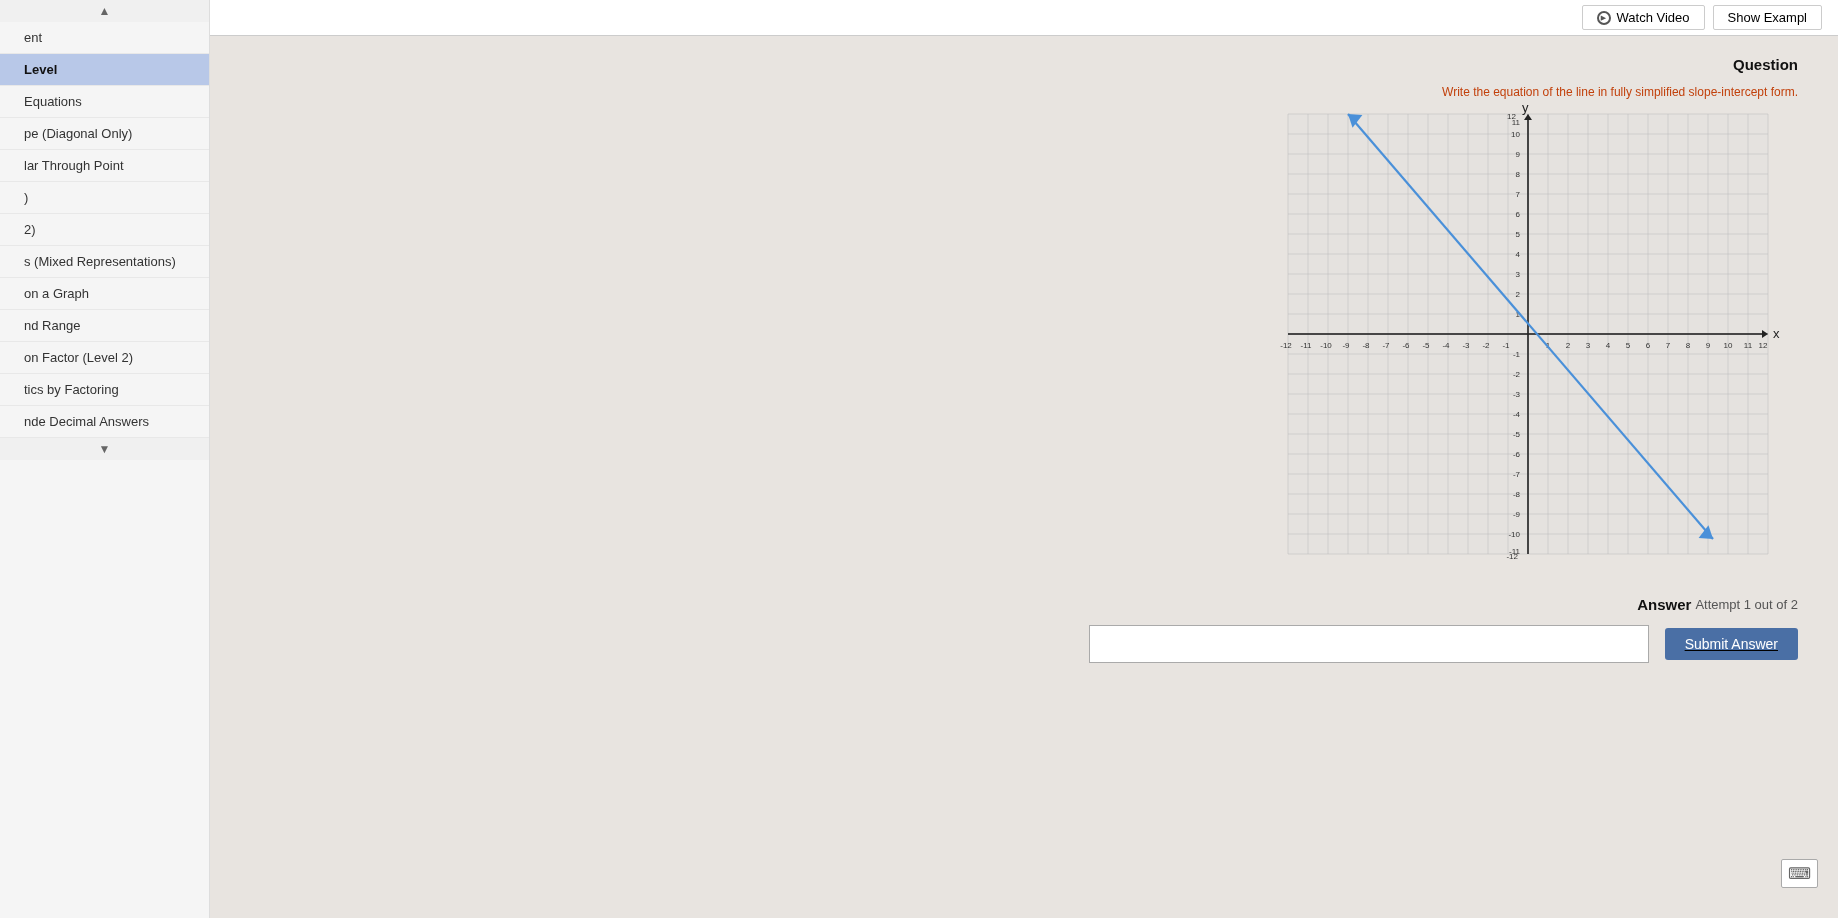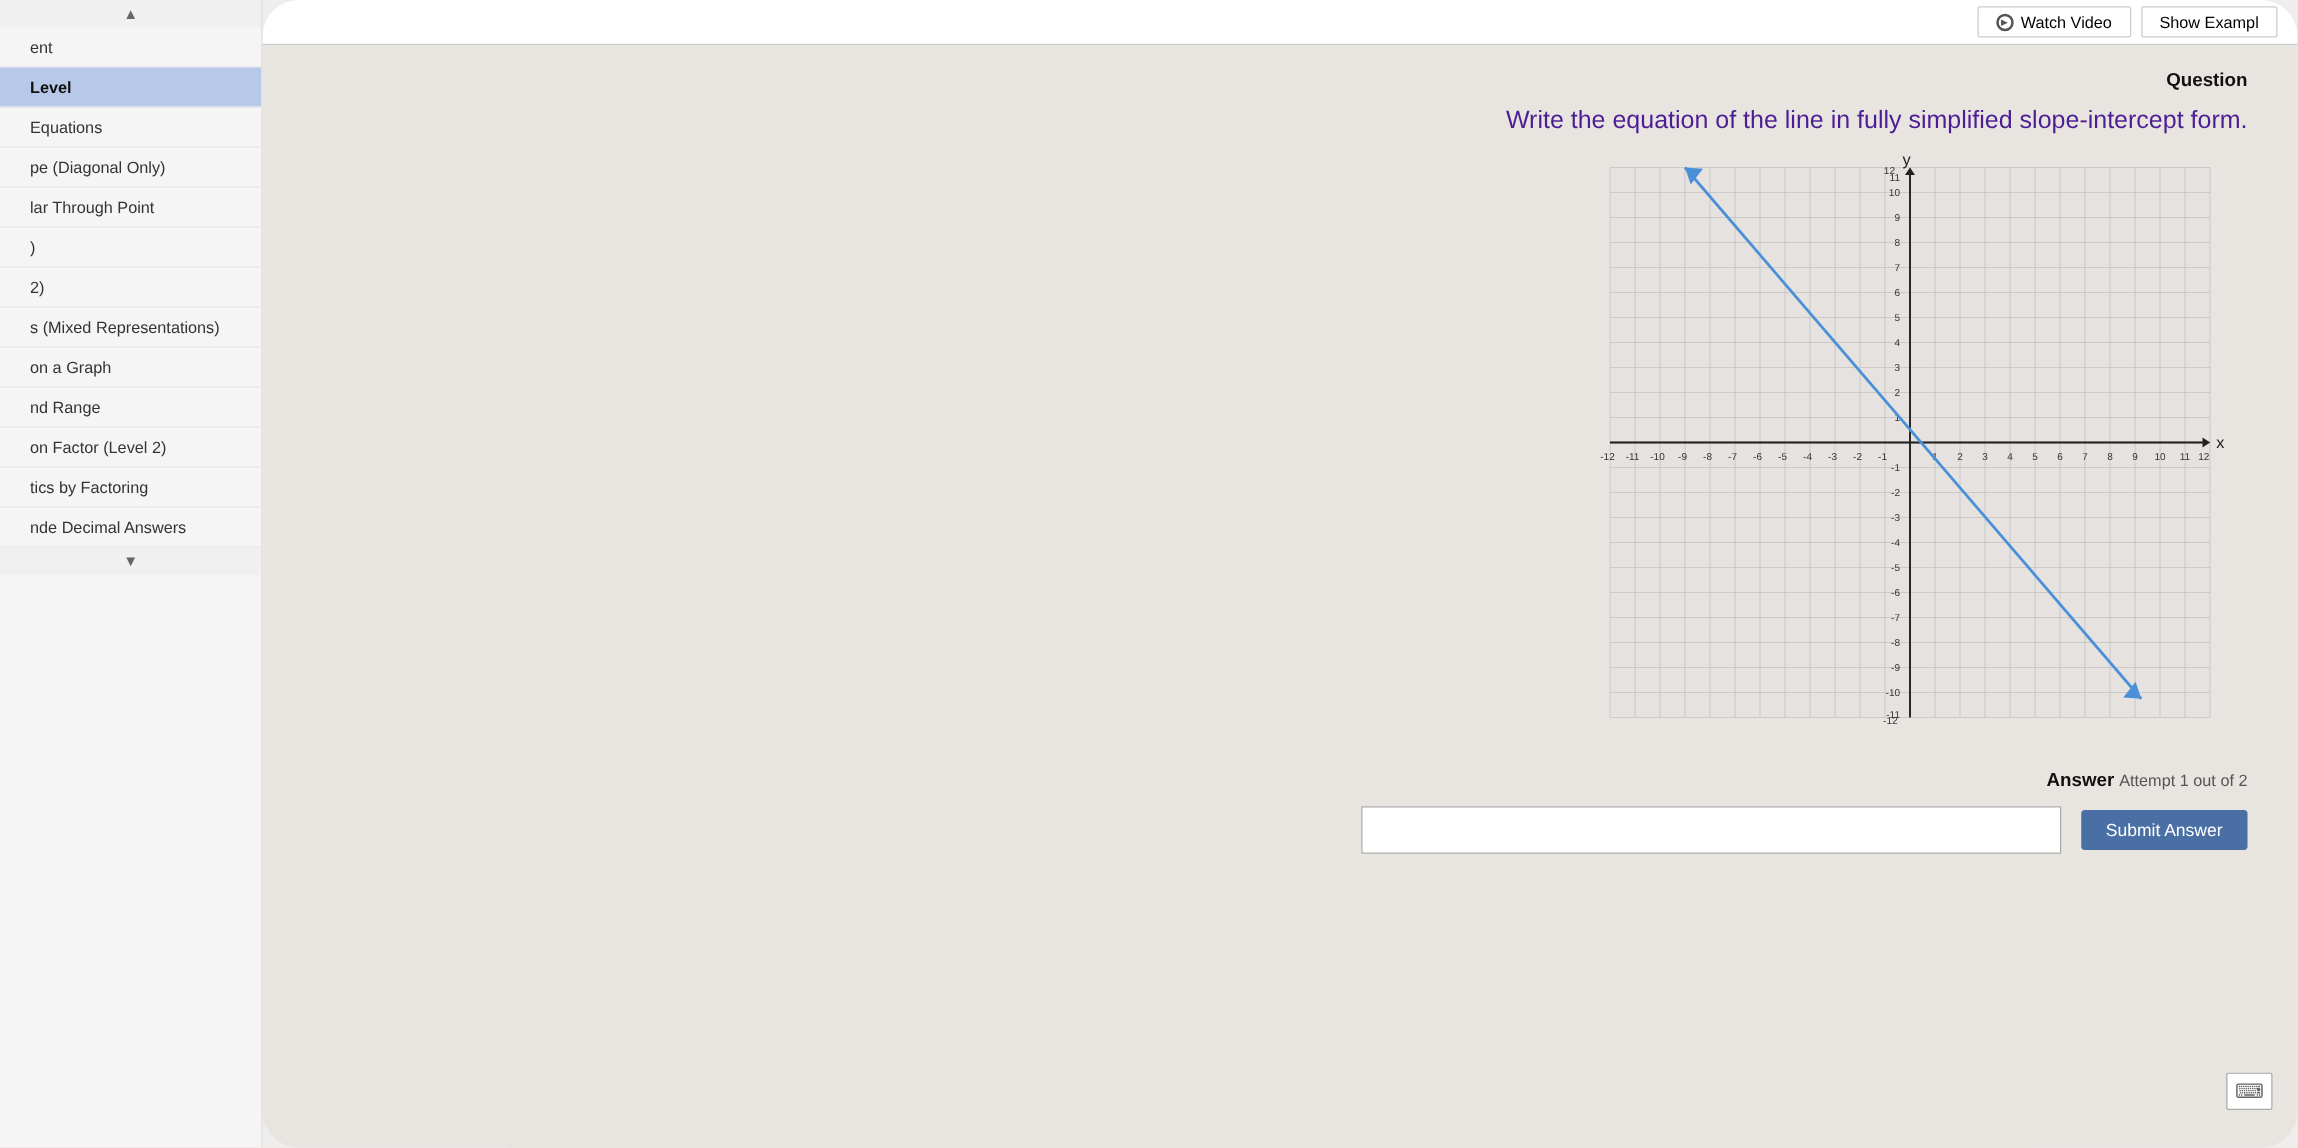--- a/index.html
+++ b/index.html
@@ -44,21 +44,20 @@
       color: #666;
     }
 
     
     #main {
       flex: 1;
       display: flex;
       flex-direction: column;
       background: #e8e4e0;
       overflow: hidden;
-      border-radius: 29px;
     }
 
     
     #topbar {
       display: flex;
       justify-content: flex-end;
       align-items: center;
       background: #fff;
       border-bottom: 1px solid #ccc;
       padding: 4px 16px;
@@ -98,23 +97,23 @@
       align-items: flex-end;
     }
 
     .question-label {
       font-size: 15px;
       font-weight: bold;
       margin-bottom: 12px;
       color: #111;
     }
     .question-text {
-      font-size: 20px;
-      color: #4c1d95;
-      margin-bottom: 16px;
+      font-size: 12px;
+      color: #c2410c;
+      margin-bottom: 5px;
     }
 
     
     #graph-container {
       display: flex;
       justify-content: center;
       align-items: center;
       margin-bottom: 24px;
     }
 
@@ -133,20 +132,21 @@
     }
     .attempt-text {
       font-size: 13px;
       color: #555;
     }
     #answer-row {
       display: flex;
       align-items: center;
       gap: 16px;
       margin-top: 12px;
+      text-decoration: underline;
     }
     #answer-input {
       width: 560px;
       height: 38px;
       border: 1px solid #aaa;
       background: #fff;
       padding: 4px 8px;
       font-size: 14px;
       outline: none;
     }

